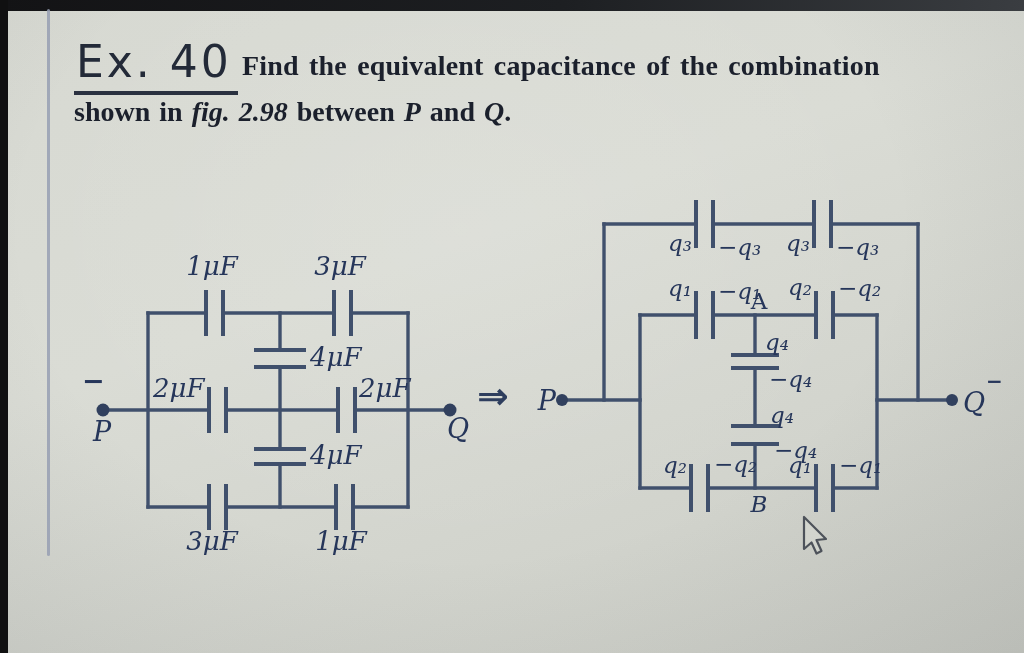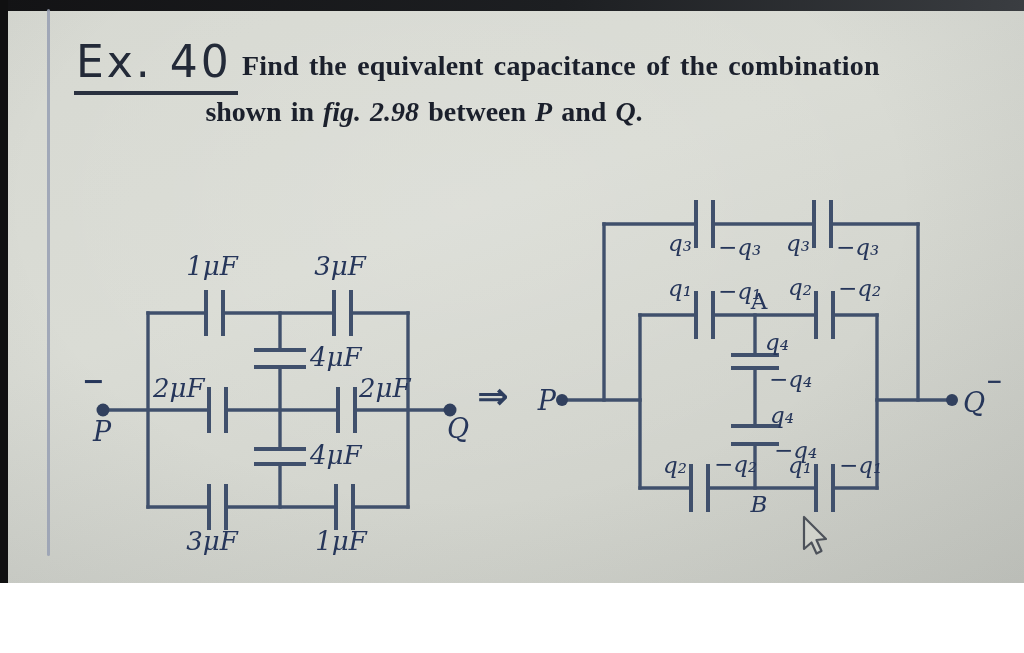--- a/index.html
+++ b/index.html
@@ -1,18 +1,18 @@
 <!DOCTYPE html>
 <html><head>
 <meta charset="utf-8">
 <style>
   * { margin:0; padding:0; box-sizing:border-box; }
   html,body { width:1024px; height:653px; overflow:hidden; }
   .photo {
-    position:relative; width:1024px; height:583px;
+    position:relative; width:1024px; height:653px;
     background: linear-gradient(160deg,#d7d9d2 0%, #dadcd5 40%, #d2d4cd 72%, #cbcdc6 100%);
     font-family:"Liberation Serif", serif;
     overflow:hidden;
   }
   .vignette{
     position:absolute; inset:0; pointer-events:none;
     background: radial-gradient(ellipse at 45% 35%, rgba(255,255,255,0.10) 0%, rgba(0,0,0,0) 55%, rgba(40,45,50,0.10) 100%);
   }
   .top-edge { position:absolute; left:0; top:0; width:1024px; height:11px;
     background:linear-gradient(90deg,#131315 0%, #1d1f22 55%, #3a3d41 100%); }
@@ -25,21 +25,21 @@
     font-family:"DejaVu Sans", "Liberation Sans", sans-serif;
     font-size:44px; font-weight:400; letter-spacing:3px; color:#232a38;
     border-bottom:4px solid #2a3140; padding:0 6px 4px 2px;
   }
   .title-rest {
     position:absolute; left:242px; top:50px; width:774px;
     font-size:28px; font-weight:bold; color:#1b202c; letter-spacing:0.2px; word-spacing:3px;
   }
   .title-line2 {
     position:absolute; left:74px; top:96px; width:700px;
-    font-size:28px; font-weight:bold; color:#1b202c; word-spacing:2px;text-align:center;
+    font-size:28px; font-weight:bold; color:#1b202c; word-spacing:2px;
   }
   .title-line2 .it { font-style:italic; }
 
   svg text {
     font-family:"DejaVu Serif","DejaVu Sans",serif;
     font-style:italic; fill:#26365a;
   }
   .w { stroke:#40506c; stroke-width:3.4; stroke-linecap:square; fill:none; }
   .plate { stroke:#40506c; stroke-width:4; stroke-linecap:butt; fill:none; }
   .dot { fill:#31405e; }

